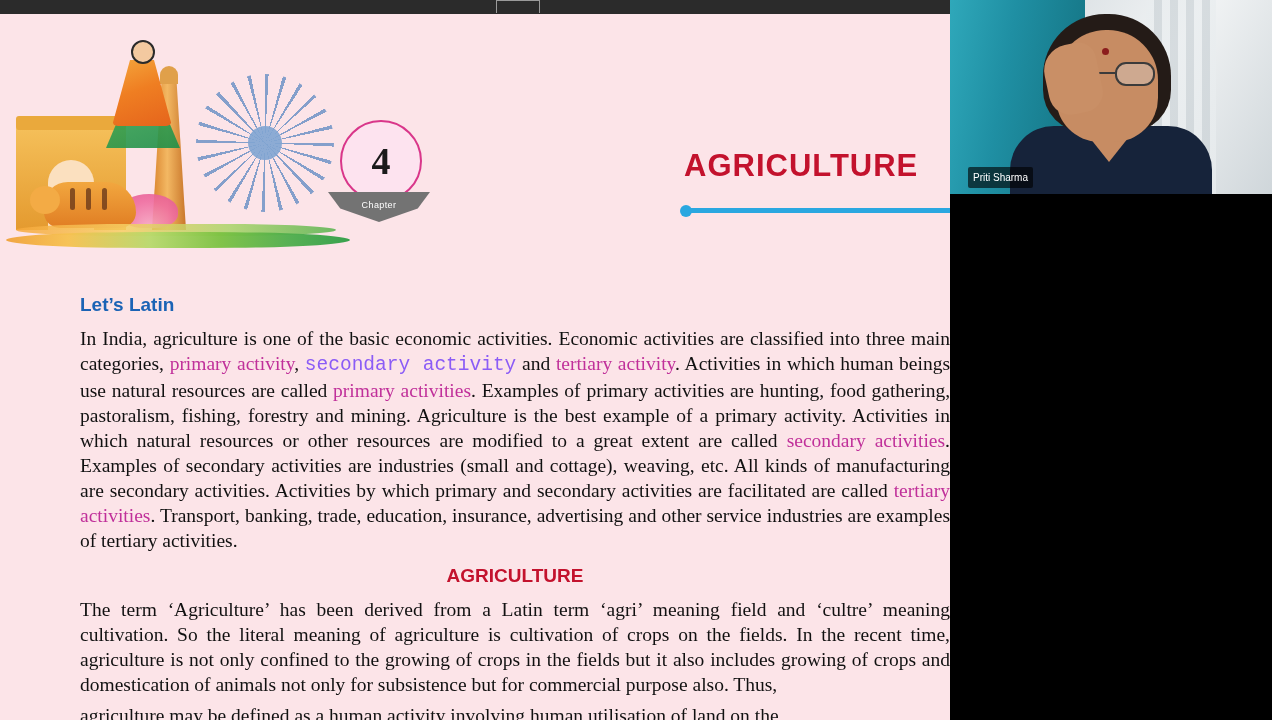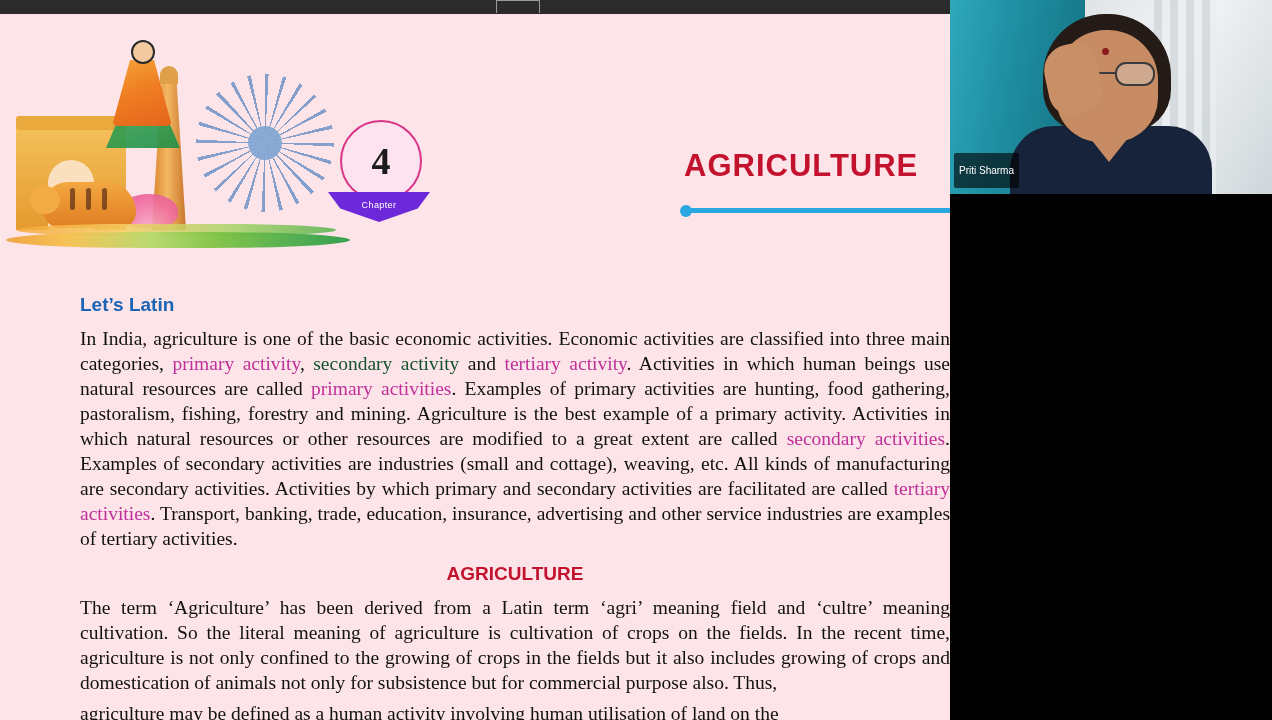--- a/index.html
+++ b/index.html
@@ -199,21 +199,21 @@
   .chapter-num {
     font-family: "Liberation Serif", serif;
     font-size: 38px;
     font-weight: bold;
     color: #1b1b1b;
   }
   .chapter-ribbon {
     position: absolute;
     left: 328px; top: 178px;
     width: 102px; height: 30px;
-    background: #6d28d9;
+    background: #737373;
     clip-path: polygon(0% 0%, 100% 0%, 88% 55%, 50% 100%, 12% 55%);
     display: flex;
     justify-content: center;
   }
   .chapter-ribbon span {
     font-family: "Liberation Sans", sans-serif;
     font-size: 9px;
     color: #ffffff;
     margin-top: 8px;
     letter-spacing: .4px;
@@ -259,21 +259,21 @@
   }
   p.body {
     margin: 0 0 6px 0;
     font-size: 19.5px;
     line-height: 25px;
     color: #111;
     text-align: justify;
     font-family: "Liberation Serif", serif;
   }
   .kw { color: #c0309a; }
-  .kw2 { color: #14532d; }
+  .kw2 { color: #8b5cf6; font-family: Liberation Mono, monospace; }
   .section-head {
     text-align: center;
     font-family: "Liberation Sans", sans-serif;
     color: #c3122d;
     font-weight: bold;
     font-size: 19px;
     margin: 12px 0 10px 0;
   }
 
   
@@ -369,22 +369,22 @@
   }
   .cam-collar {
     position: absolute;
     left: 132px; top: 128px;
     width: 54px; height: 34px;
     background: #c78c63;
     clip-path: polygon(50% 100%, 0% 0%, 100% 0%);
   }
   .cam-name {
     position: absolute;
-    left: 4px; bottom: 6px;
-    padding: 12px 5px;
+    left: 18px; bottom: 6px;
+    padding: 5px 5px;
     background: rgba(0,0,0,.62);
     color: #ffffff;
     font-family: "Liberation Sans", sans-serif;
     font-size: 10px;
     border-radius: 2px;
   }
 </style>
 </head>
 <body>
 

